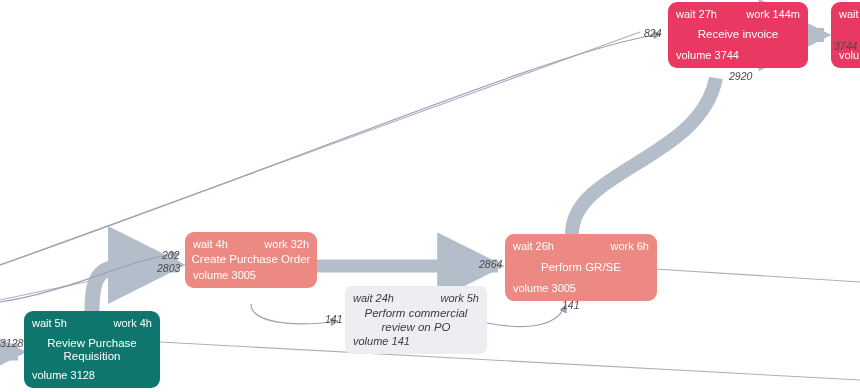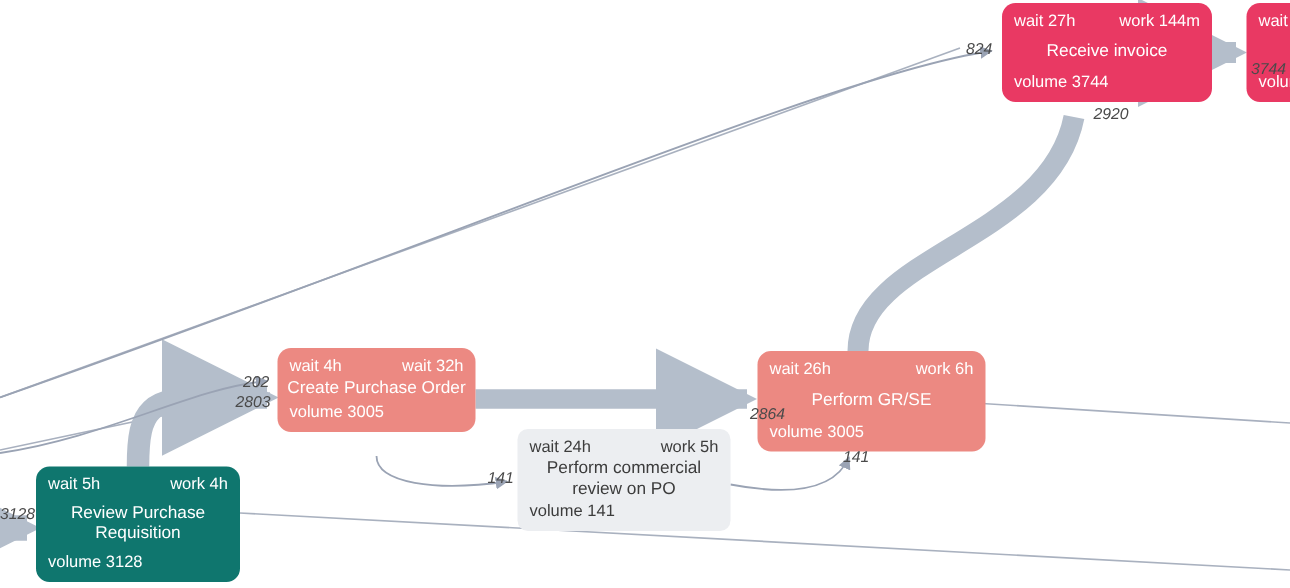--- a/index.html
+++ b/index.html
@@ -116,26 +116,26 @@
 
   <div class="node pink" style="left:24px;top:311px;width:136px;height:77px;background:#0f766e;">
     <span class="wait">wait 5h</span>
     <span class="work">work 4h</span>
     <span class="name">Review Purchase Requisition</span>
     <span class="vol">volume 3128</span>
   </div>
 
   <div class="node pink" style="left:185px;top:232px;width:132px;height:56px;background:#EC8982;">
     <span class="wait">wait 4h</span>
-    <span class="work">wait 32h</span>
+    <span class="work">work 32h</span>
     <span class="name">Create Purchase Order</span>
     <span class="vol">volume 3005</span>
   </div>
 
-  <div class="node gray" style="left:345px;top:286px;width:142px;height:68px;">
+  <div class="node gray" style="left:345px;top:286px;width:142px;height:68px;font-style:italic;">
     <span class="wait">wait 24h</span>
     <span class="work">work 5h</span>
     <span class="name">Perform commercial review on PO</span>
     <span class="vol">volume 141</span>
   </div>
 
   <div class="node pink" style="left:505px;top:234px;width:152px;height:67px;background:#EC8982;">
     <span class="wait">wait 26h</span>
     <span class="work">work 6h</span>
     <span class="name">Perform GR/SE</span>
@@ -150,20 +150,20 @@
   </div>
 
   <div class="node crimson" style="left:831px;top:2px;width:60px;height:66px;background:#E93963;">
     <span class="wait">wait 2</span>
     <span class="vol">volum</span>
   </div>
 
   <span class="elabel" style="left:0px;top:337px;">3128</span>
   <span class="elabel" style="left:157px;top:262px;">2803</span>
   <span class="elabel" style="left:162px;top:249px;">202</span>
-  <span class="elabel" style="left:500px;top:258px;margin-top:12px;">2864</span>
+  <span class="elabel" style="left:479px;top:258px;">2864</span>
   <span class="elabel" style="left:325px;top:313px;">141</span>
   <span class="elabel" style="left:562px;top:299px;">141</span>
   <span class="elabel" style="left:729px;top:70px;">2920</span>
   <span class="elabel" style="left:644px;top:27px;">824</span>
   <span class="elabel" style="left:803px;top:40px;padding-left:31px;">3744</span>
 
 </div>
 
 </body></html>

